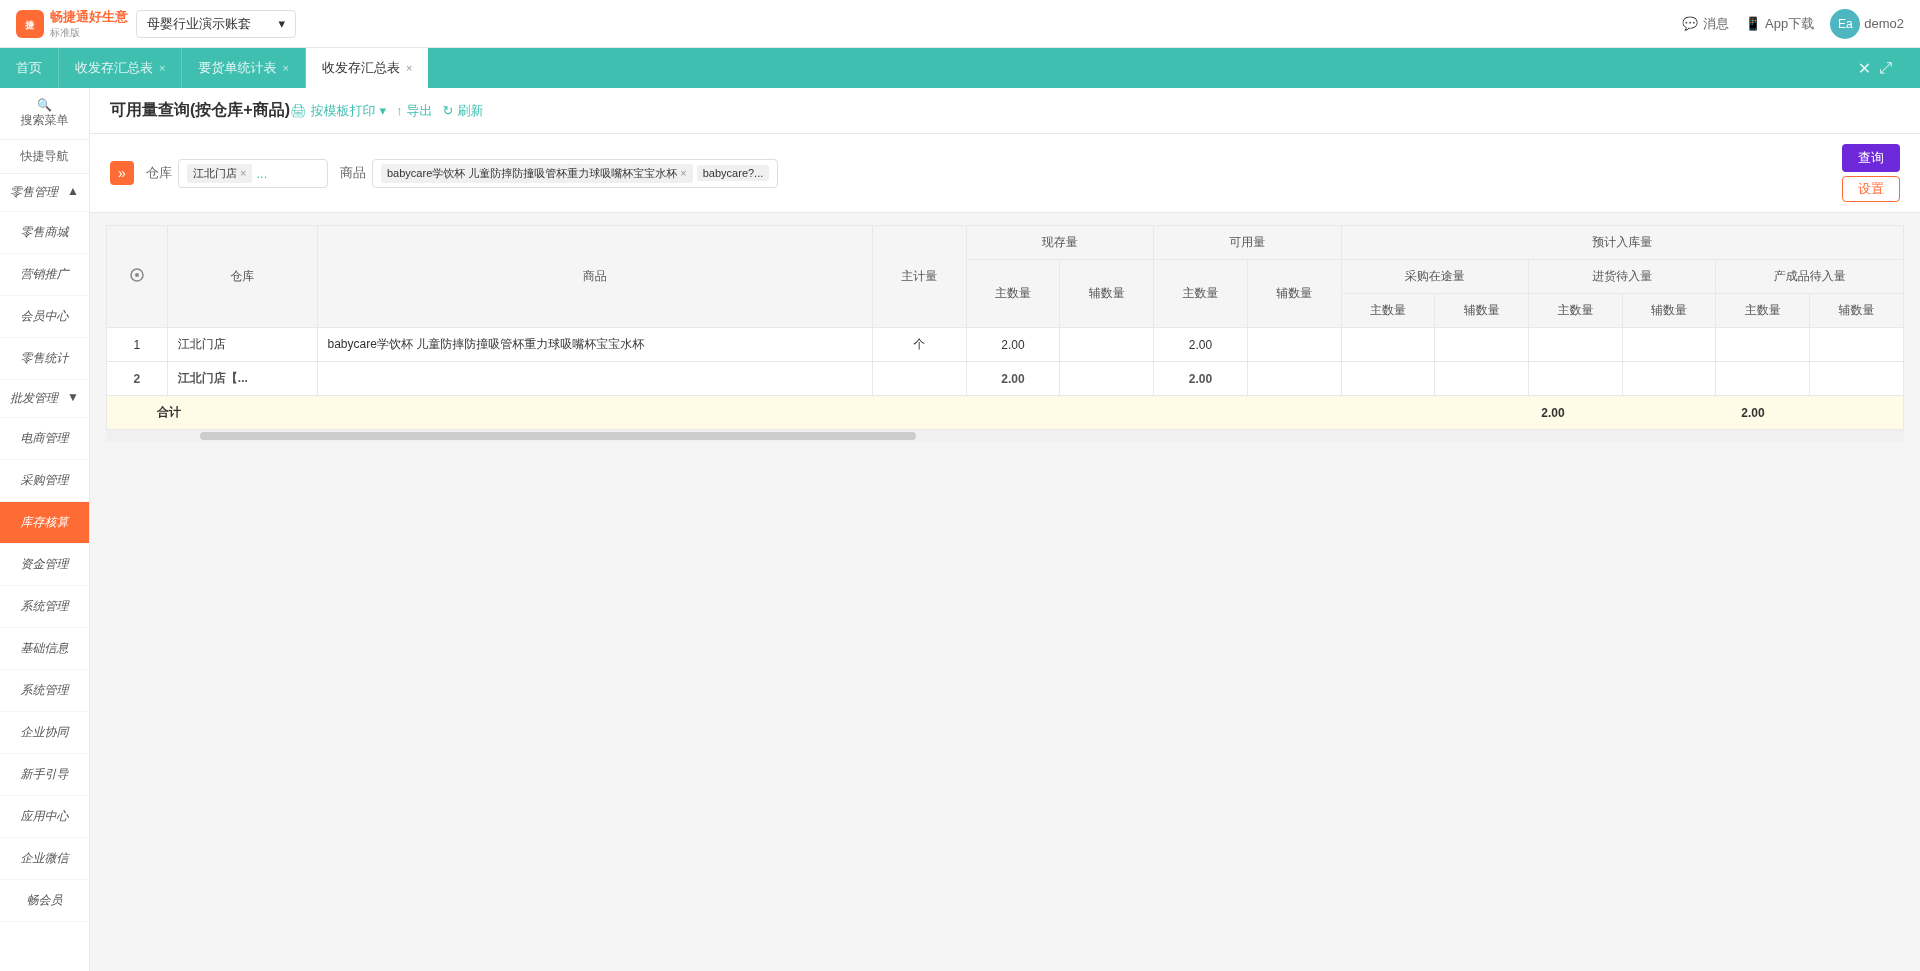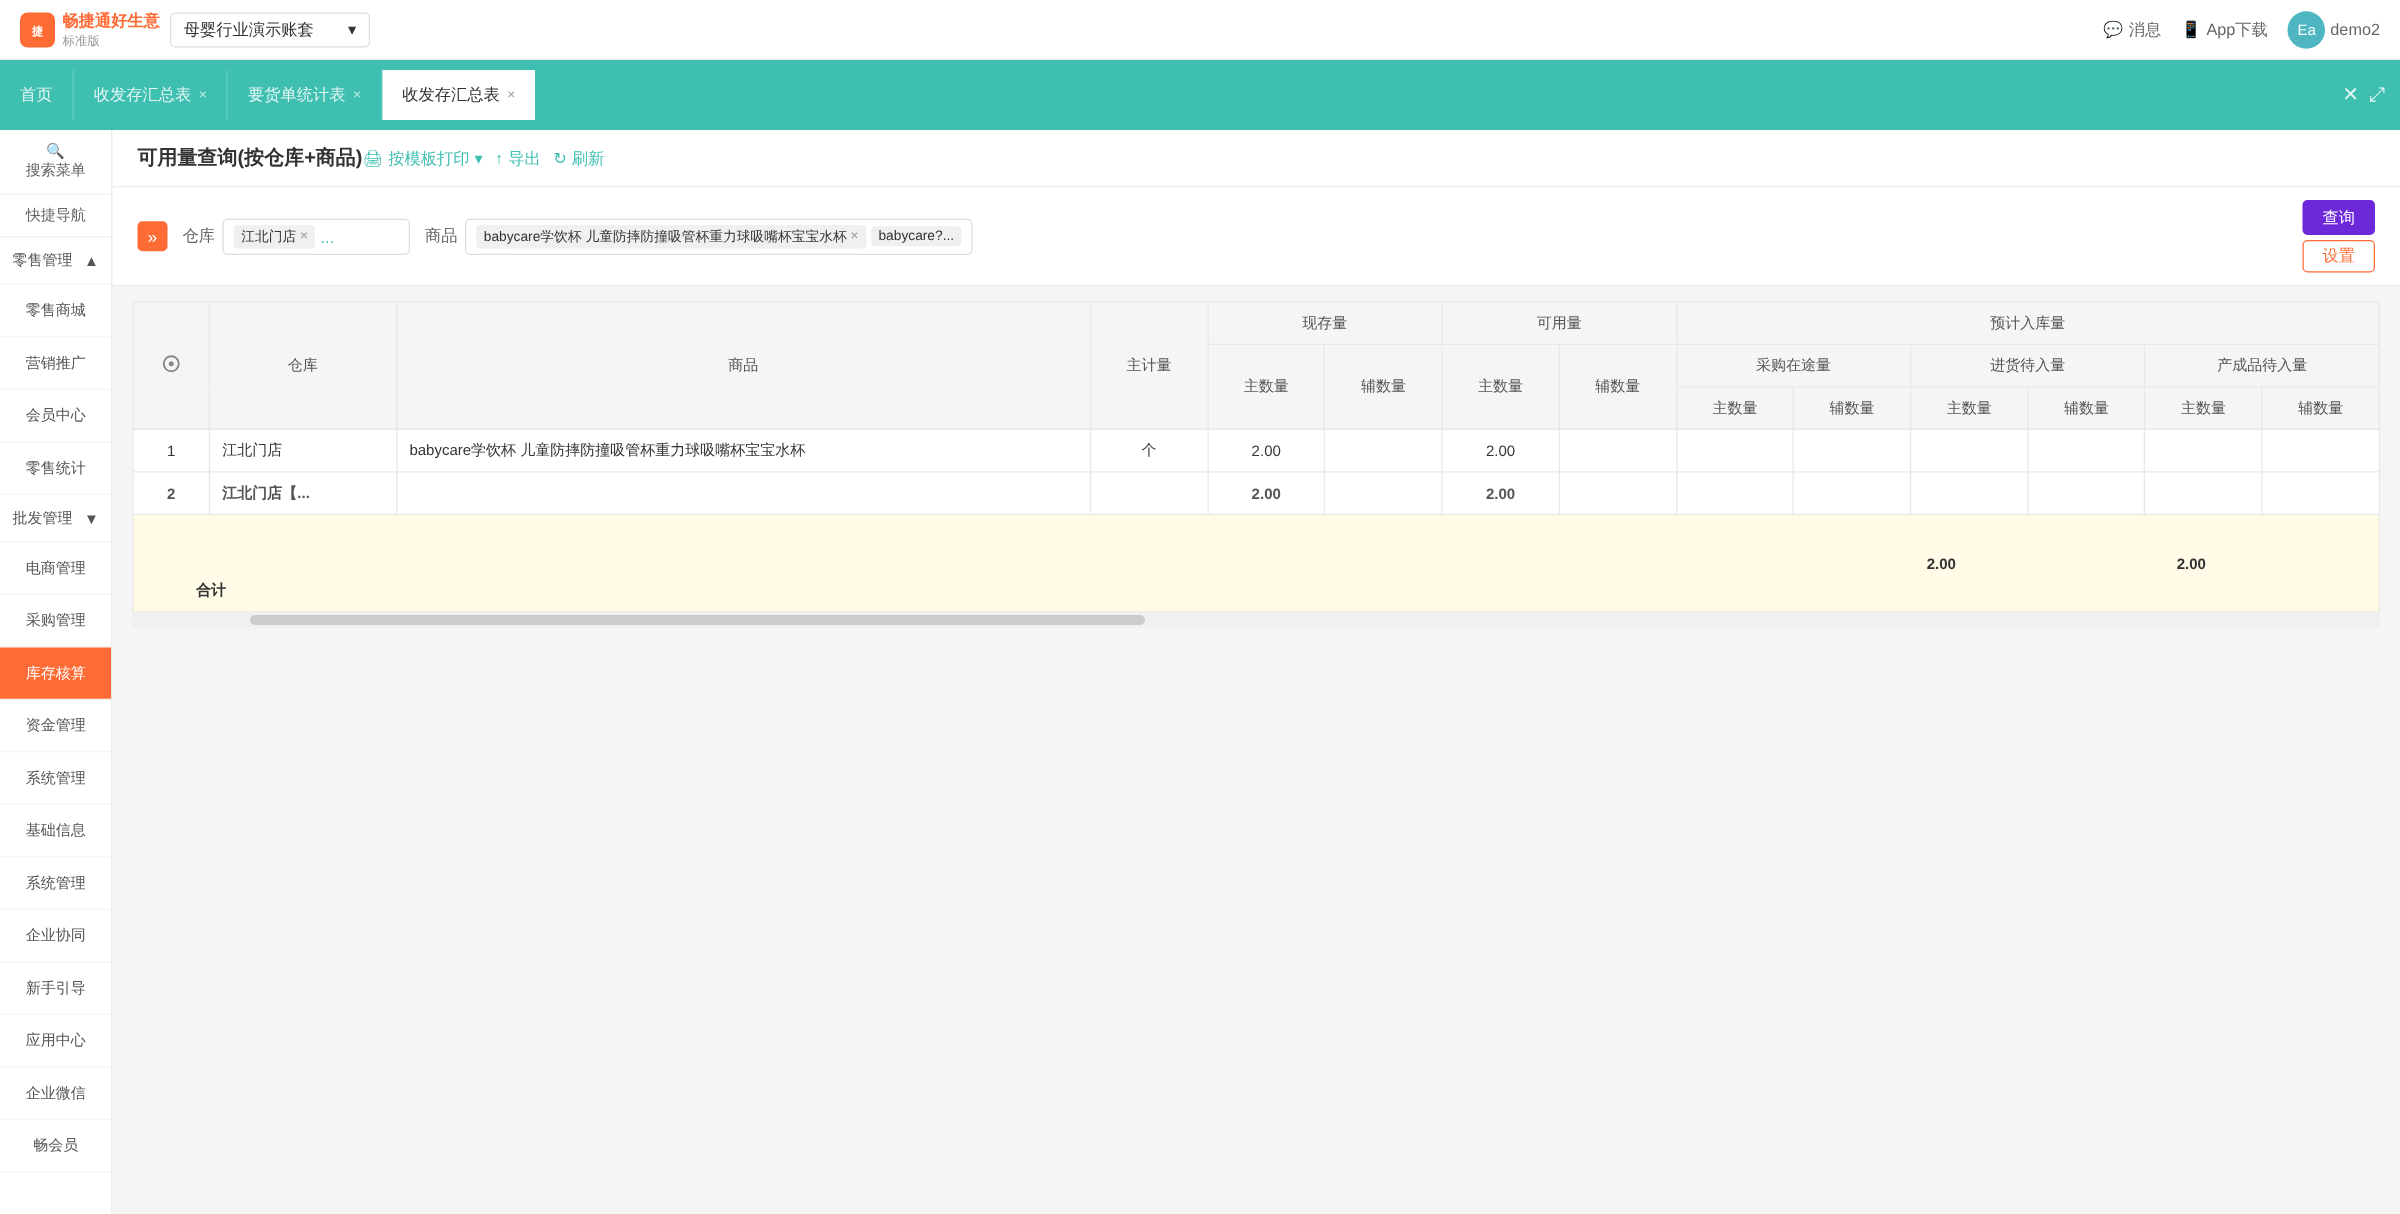--- a/index.html
+++ b/index.html
@@ -70,25 +70,25 @@
       background: #4db6c1;
       display: flex;
       align-items: center;
       justify-content: center;
       color: #fff;
       font-size: 12px;
     }
 
     
     .tab-bar {
-      height: 56px;
+      height: 40px;
       background: #3ebfb0;
       display: flex;
       align-items: center;
-      padding: 0 0 0 0;
+      padding: 0 16px 0 0;
     }
     .tab-item {
       height: 40px;
       padding: 0 16px;
       display: flex;
       align-items: center;
       gap: 6px;
       font-size: 13px;
       color: rgba(255,255,255,0.85);
       cursor: pointer;
@@ -152,23 +152,23 @@
       border-bottom: 1px solid #f0f0f0;
     }
     .sidebar-item {
       padding: 12px 4px;
       font-size: 12px;
       color: #555;
       cursor: pointer;
       text-align: center;
       display: flex;
       flex-direction: column;
-      align-items: center;
       gap: 3px;
       border-bottom: 1px solid #f5f5f5;
+      font-style: italic;
     }
     .sidebar-item.active {
       background: #ff6b35;
       color: #fff;
     }
     .sidebar-item.has-arrow {
       flex-direction: row;
       justify-content: space-between;
       padding: 10px 10px;
       text-align: left;
@@ -603,21 +603,21 @@
     <td style="font-weight: bold; color: rgb(85, 85, 85);"></td>
     <td style="font-weight: bold; color: rgb(85, 85, 85);"></td>
     <td style="font-weight: bold; color: rgb(85, 85, 85);"></td>
     <td style="font-weight: bold; color: rgb(85, 85, 85);"></td>
   </tr>
           </tbody>
       </table>
 
       <div style="background:#fffbe6;border:1px solid #e8e8e8;border-top:none;display:flex;align-items:center;padding:8px 0;font-size:12px;font-weight:bold;">
         <div style="width:42px;"></div>
-        <div style="flex:1;text-align:left;padding-left:8px;margin-top:44px;">合计</div>
+        <div style="flex:1;text-align:left;padding-left:8px;">合计</div>
         <div style="width:300px;"></div>
         <div style="width:80px;text-align:center;"></div>
         <div style="width:100px;text-align:center;">2.00</div>
         <div style="width:100px;text-align:center;"></div>
         <div style="width:100px;text-align:center;">2.00</div>
         <div style="width:100px;text-align:center;"></div>
       </div>
 
       <div class="scroll-bar-area">
         <div class="scroll-thumb"></div>

